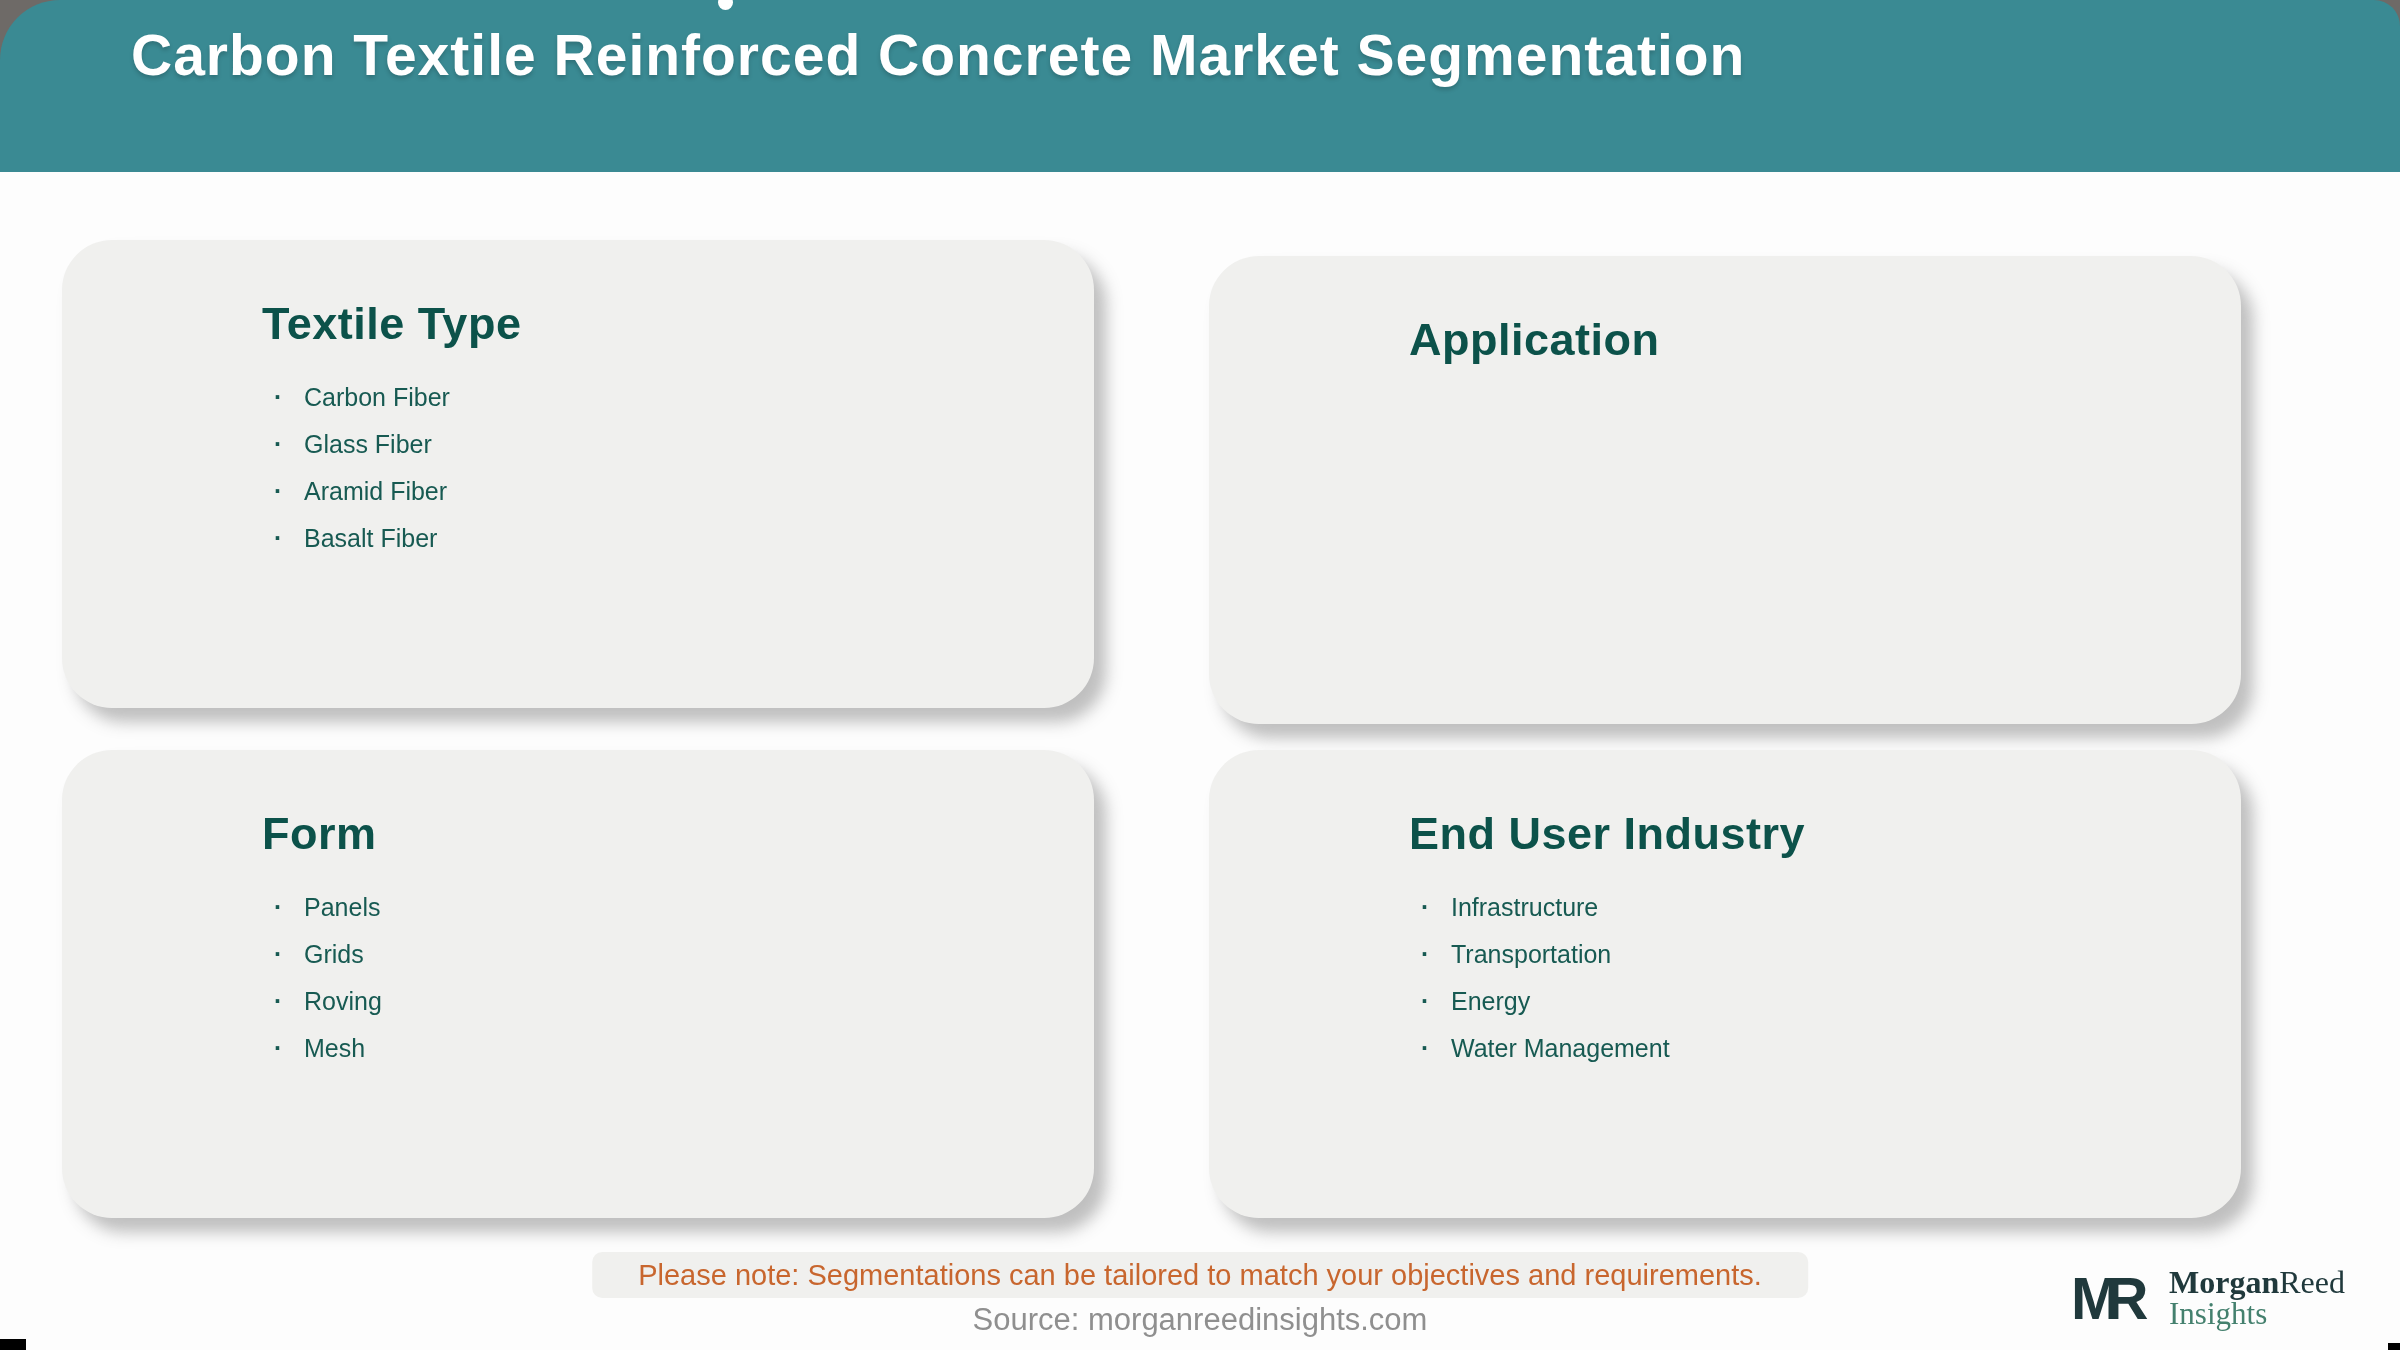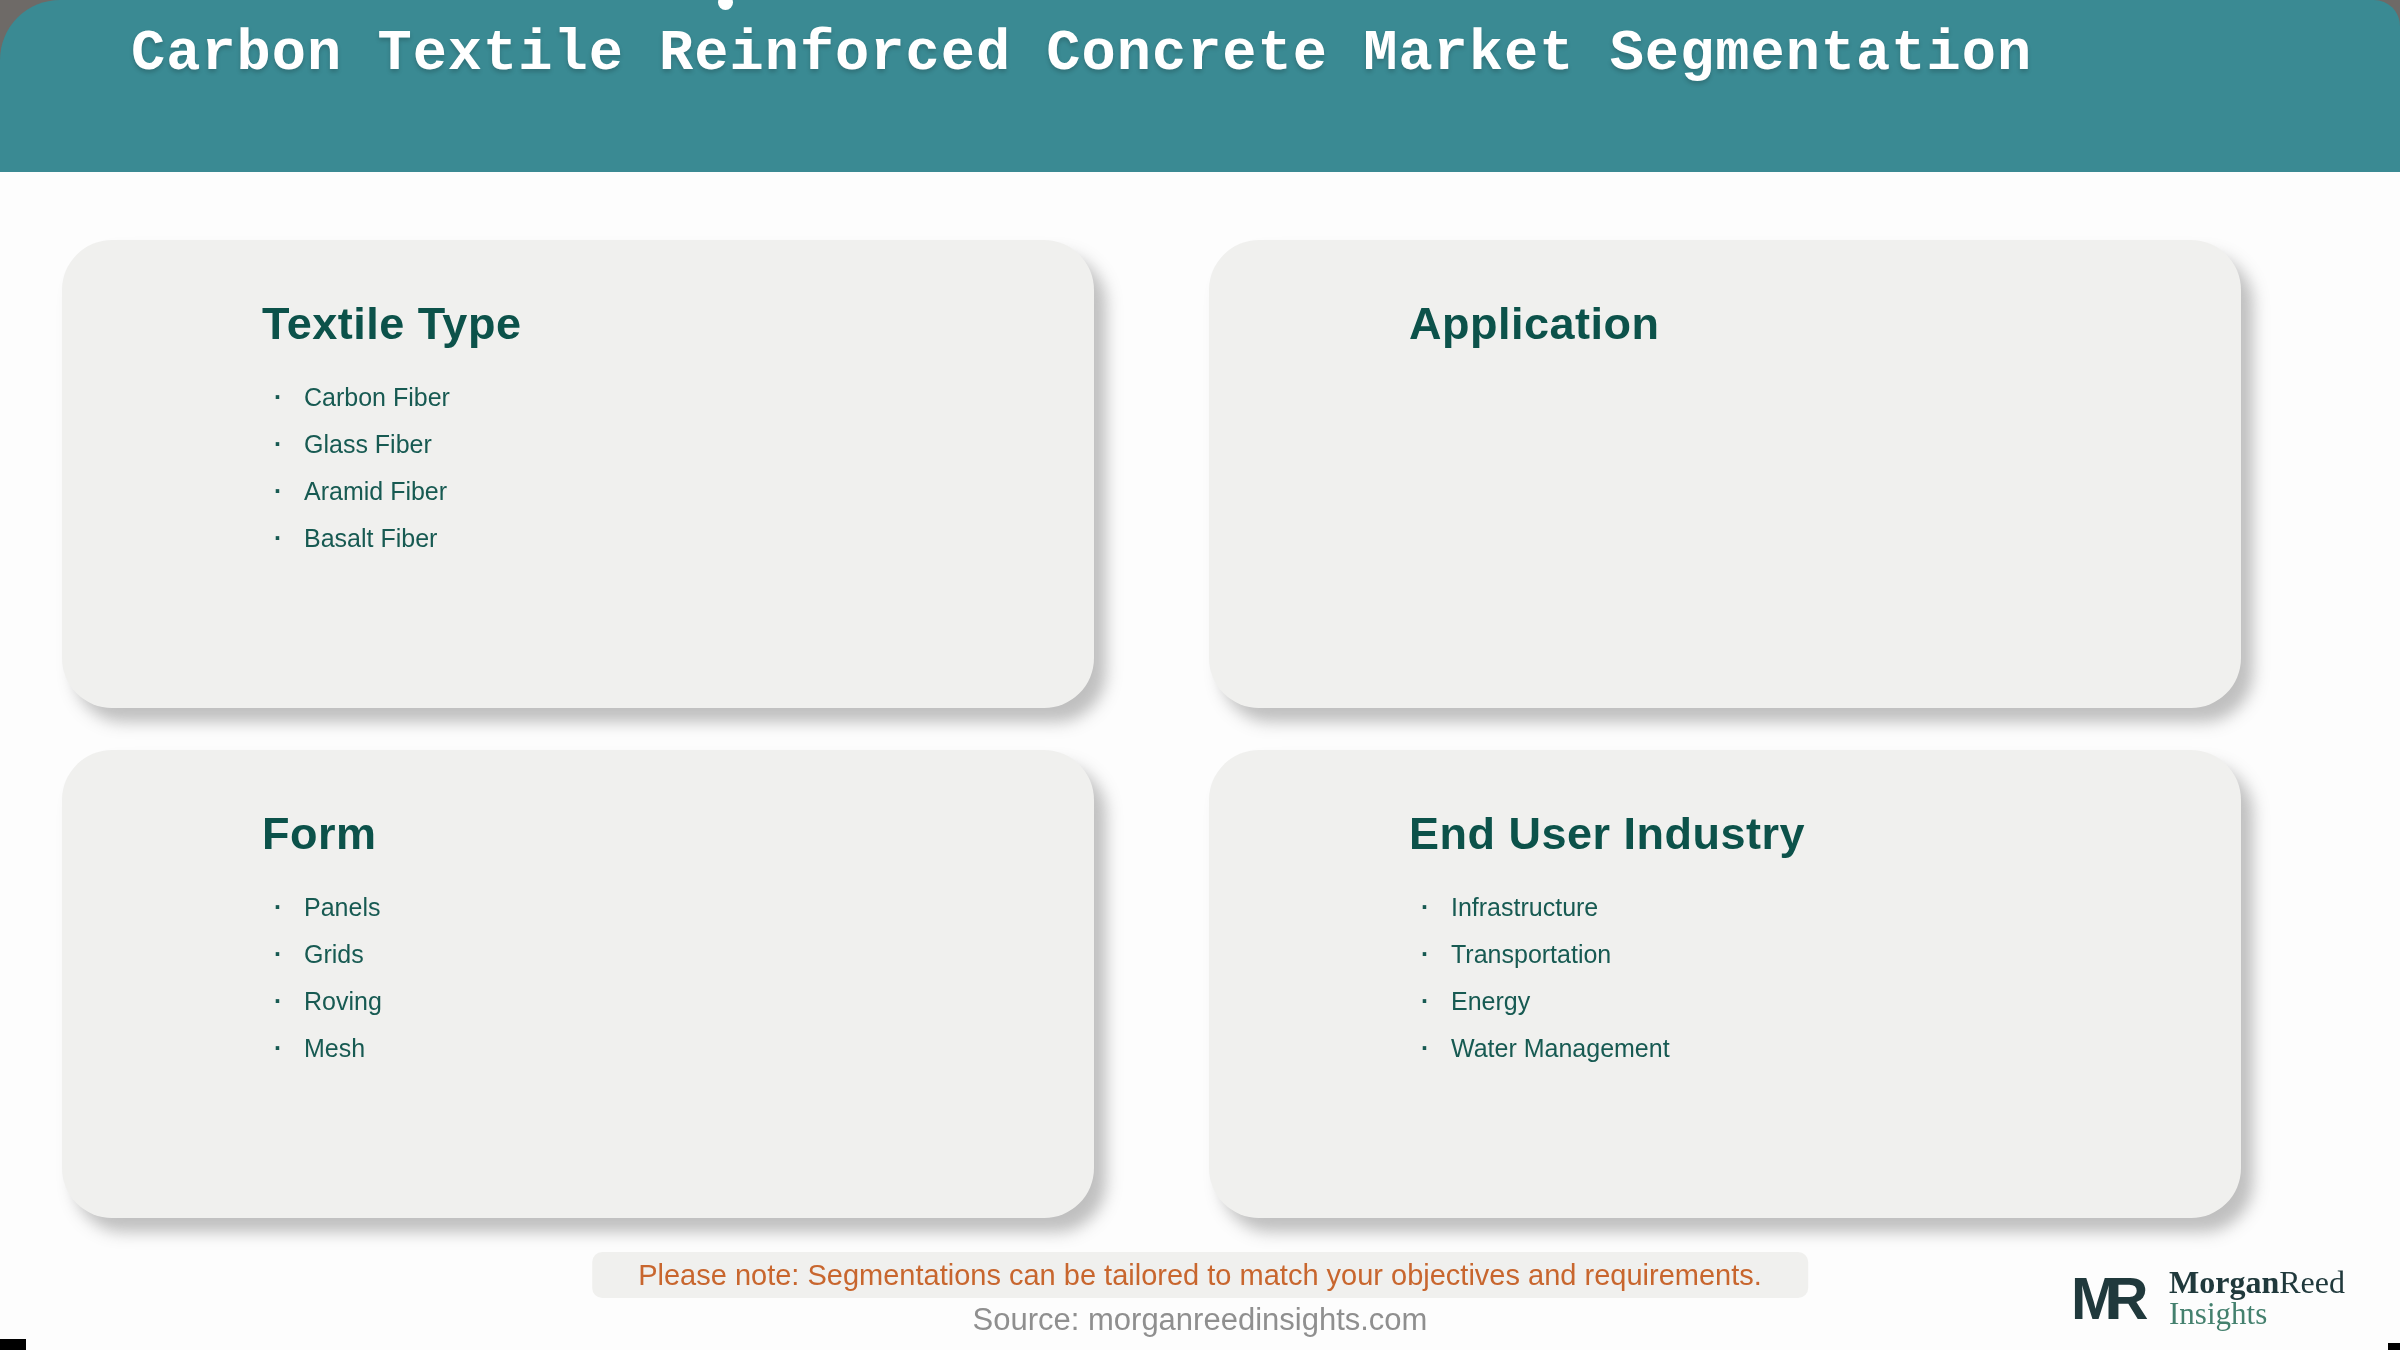--- a/index.html
+++ b/index.html
@@ -8,42 +8,41 @@
     background:var(--page-bg,#FDFDFD);
     font-family:"Liberation Sans",sans-serif;
   }
   .corner{position:absolute;top:0;width:72px;height:72px;background:var(--corner-gray,#6E6A67);}
   .corner-left{left:0;}
   .corner-right{right:0;}
   .header{
     position:absolute;left:0;top:0;width:2400px;height:172px;
     background:var(--header-bg,#3A8A93);
     border-radius:60px 26px 0 0;
-    font-family:Liberation Mono, monospace;
   }
   .title{
     position:absolute;left:131px;top:22px;margin:0;
     font-size:57px;font-weight:700;letter-spacing:1px;
     color:var(--title-text,#FFFFFF);
     text-shadow:0 3px 4px rgba(0,0,0,0.18);
   }
   .deco-dot{
     position:absolute;left:718px;top:-5px;width:15px;height:15px;border-radius:50%;
     background:var(--title-text,#FFFFFF);
   }
   .card{
     position:absolute;width:1032px;height:468px;
     background:var(--card-bg,#F0F0EE);
     border-radius:50px;
     box-shadow:12px 14px 16px rgba(90,90,90,0.38);
     box-sizing:border-box;
     padding:58px 32px 0 200px;
   }
   .card-1{left:62px;top:240px;}
-  .card-2{left:1209px;top:240px;}
+  .card-2{left:1209px;top:256px;}
   .card-3{left:62px;top:750px;}
   .card-4{left:1209px;top:750px;}
   .card h2{
     margin:0 0 24px 0;
     font-size:45px;font-weight:700;letter-spacing:0.5px;
     color:var(--heading,#0C524A);
   }
   .card ul{
     margin:12px;padding:0;list-style:none;
     font-size:25px;line-height:47px;

